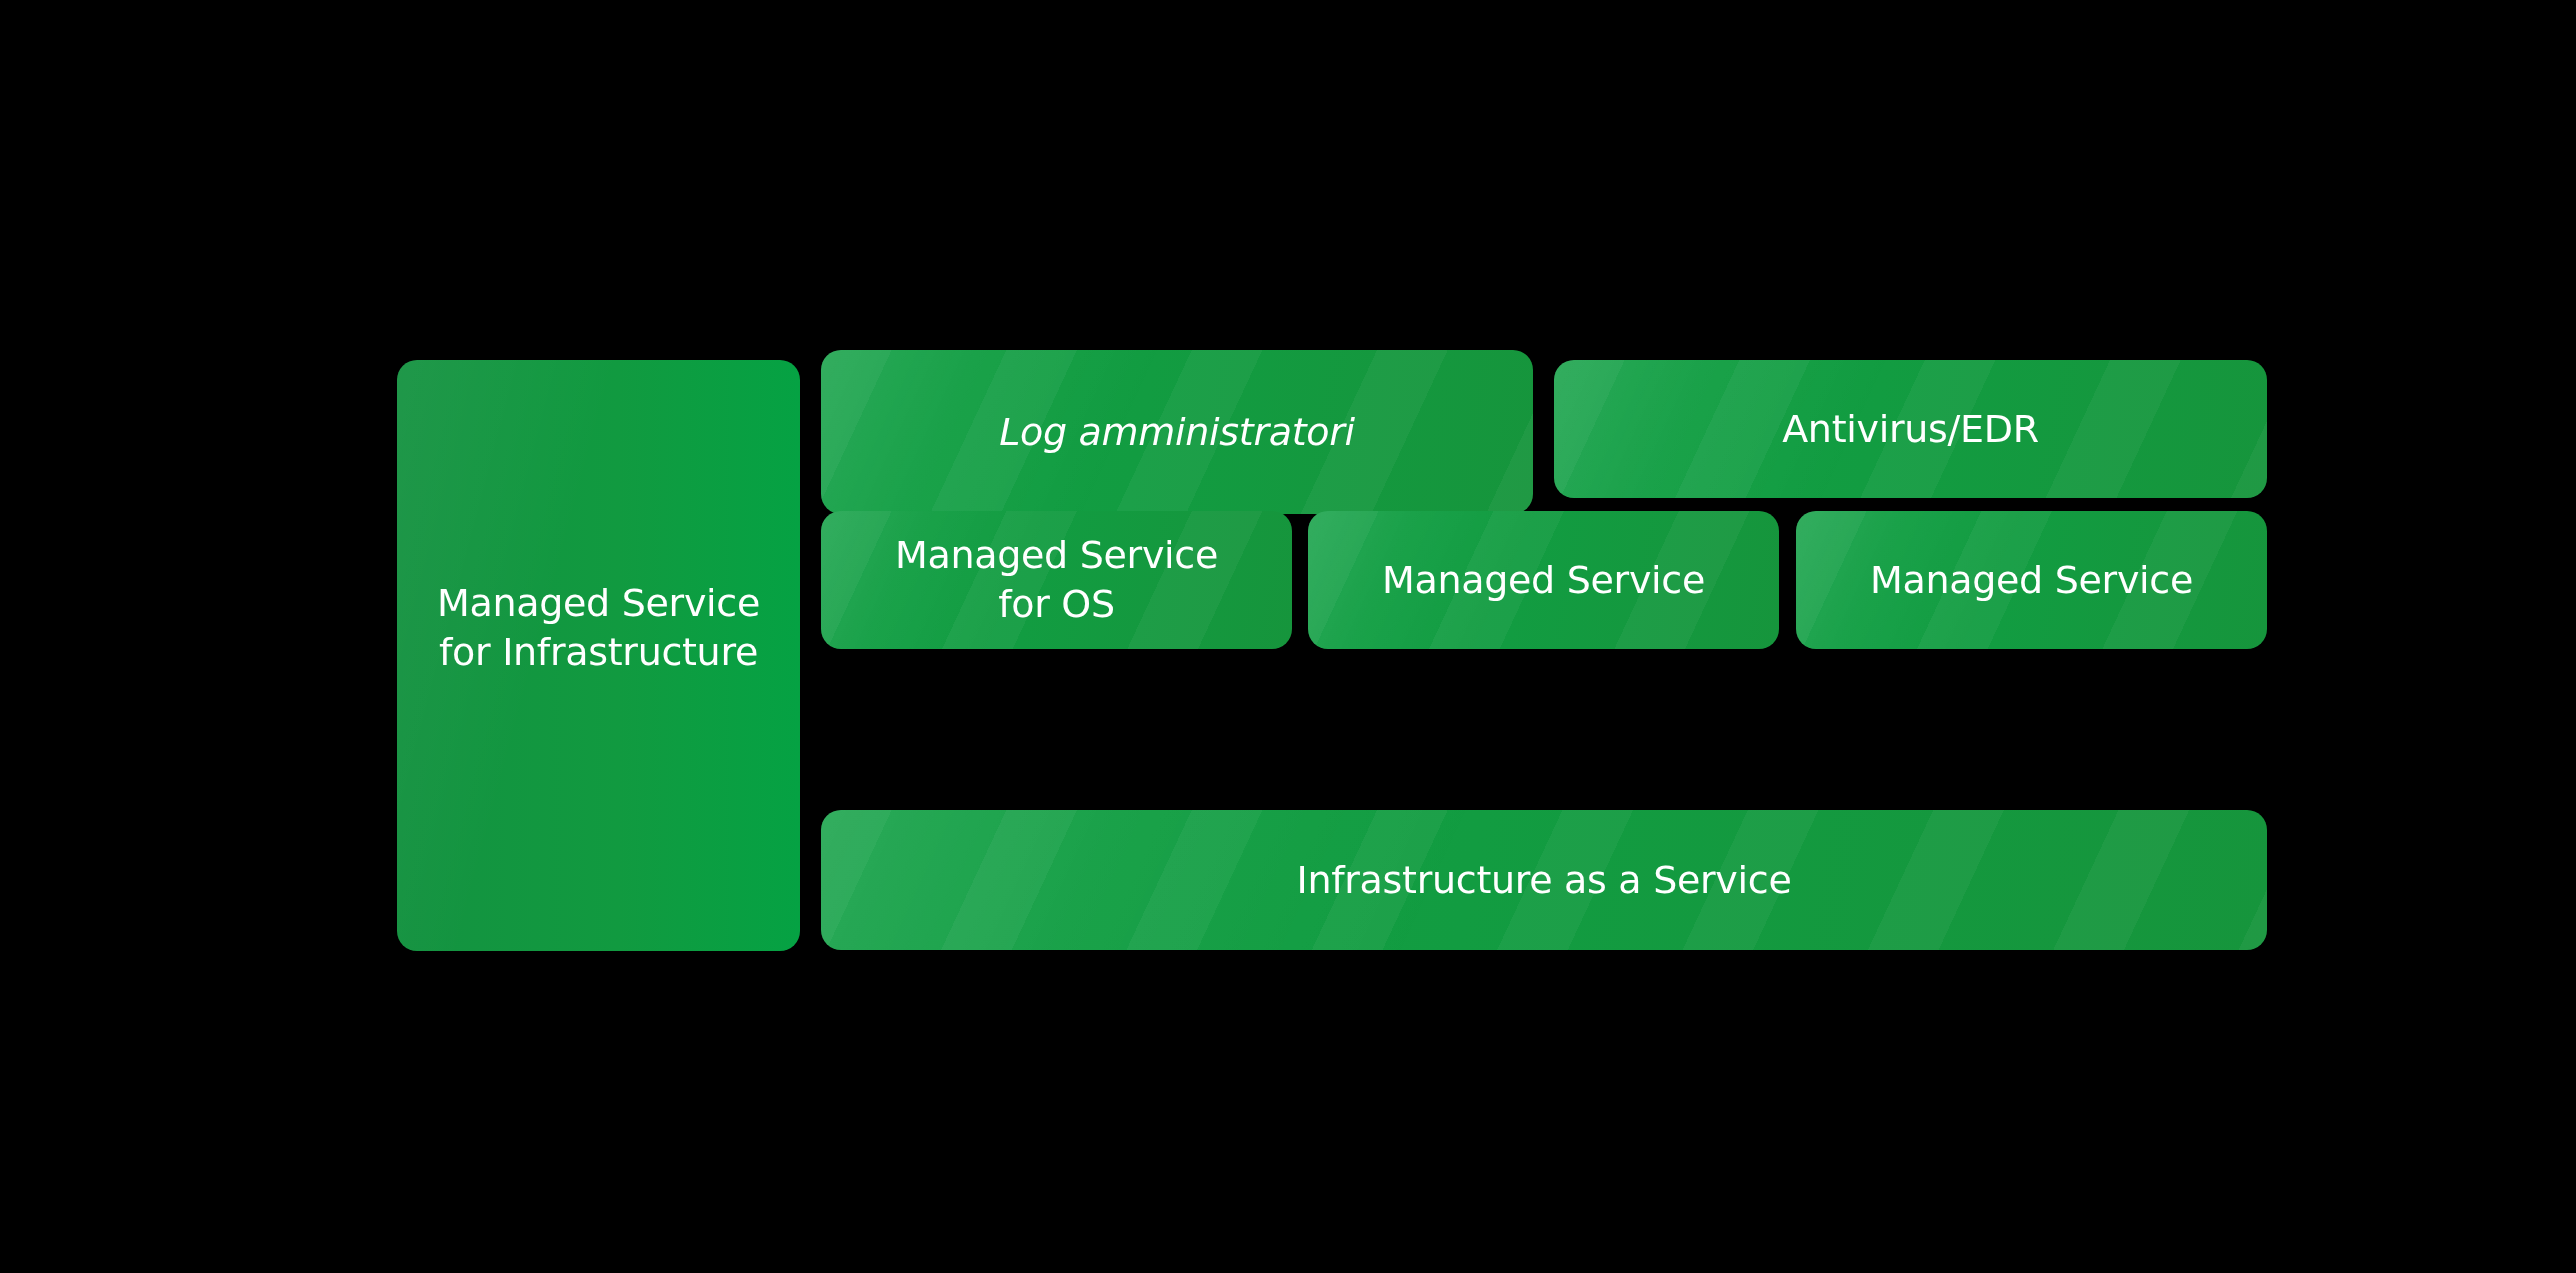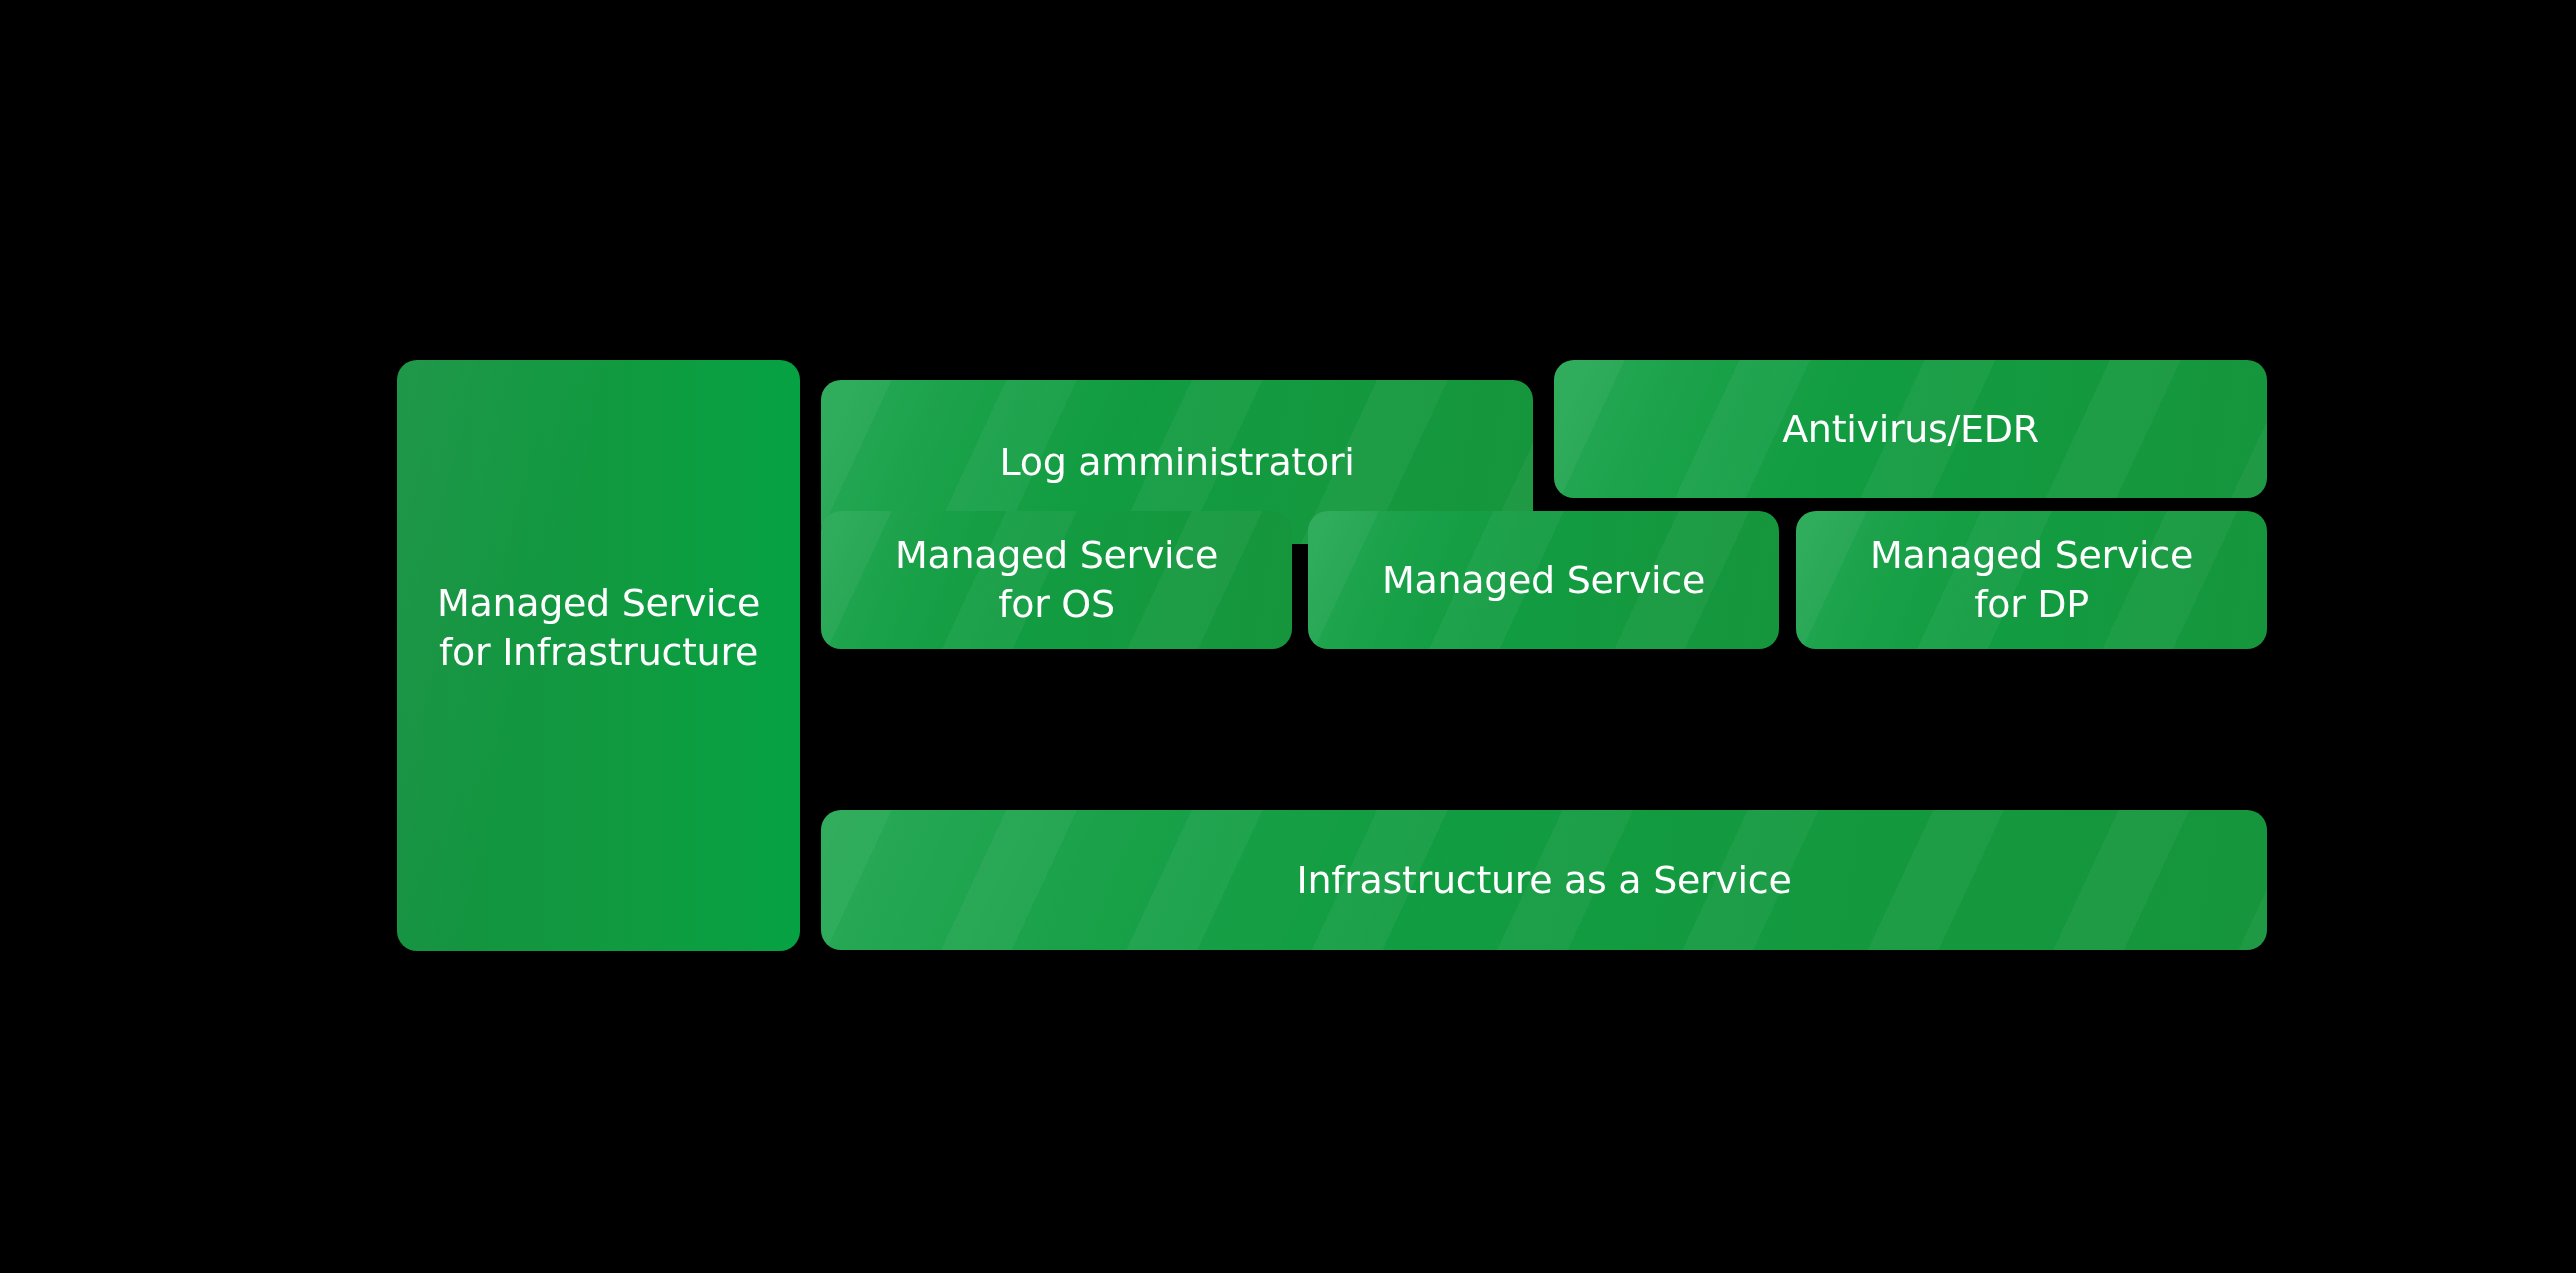--- a/index.html
+++ b/index.html
@@ -49,21 +49,21 @@
   
   .box-left {
     left: 397px; top: 360px; width: 403px; height: 591px;
     background: linear-gradient(90deg, #149240 0%, #119A40 55%, #05A243 100%);
   }
   .box-left::before {
     background: linear-gradient(105deg, rgba(255,255,255,0.05) 0%, rgba(255,255,255,0) 40%);
   }
   .box-left .label { transform: translateY(-28px); }
 
-  .box-log       { left: 821px;  top: 380px; width: 712px;  height: 164px; }
+  .box-log       { left: 821px;  top: 350px; width: 712px;  height: 164px; font-style: italic; }
   .box-antivirus { left: 1554px; top: 360px; width: 713px;  height: 138px; }
   .box-os        { left: 821px;  top: 511px; width: 471px;  height: 138px; }
   .box-sap       { left: 1308px; top: 511px; width: 471px;  height: 138px; }
   .box-dp        { left: 1796px; top: 511px; width: 471px;  height: 138px; }
   .box-firewall  { left: 821px;  top: 661px; width: 1446px; height: 138px; }
   .box-iaas      { left: 821px;  top: 810px; width: 1446px; height: 140px; }
 </style>
 </head>
 <body>
 
@@ -95,21 +95,20 @@
 
   <div class="box box-sap">
     <div class="label">
       <div>Managed Service</div>
     </div>
   </div>
 
   <div class="box box-dp">
     <div class="label">
       <div>Managed Service</div>
-      <div>for DP</div>
     </div>
   </div>
 
 
   <div class="box box-iaas">
     <div class="label">Infrastructure as a Service</div>
   </div>
 
 </div>
 

